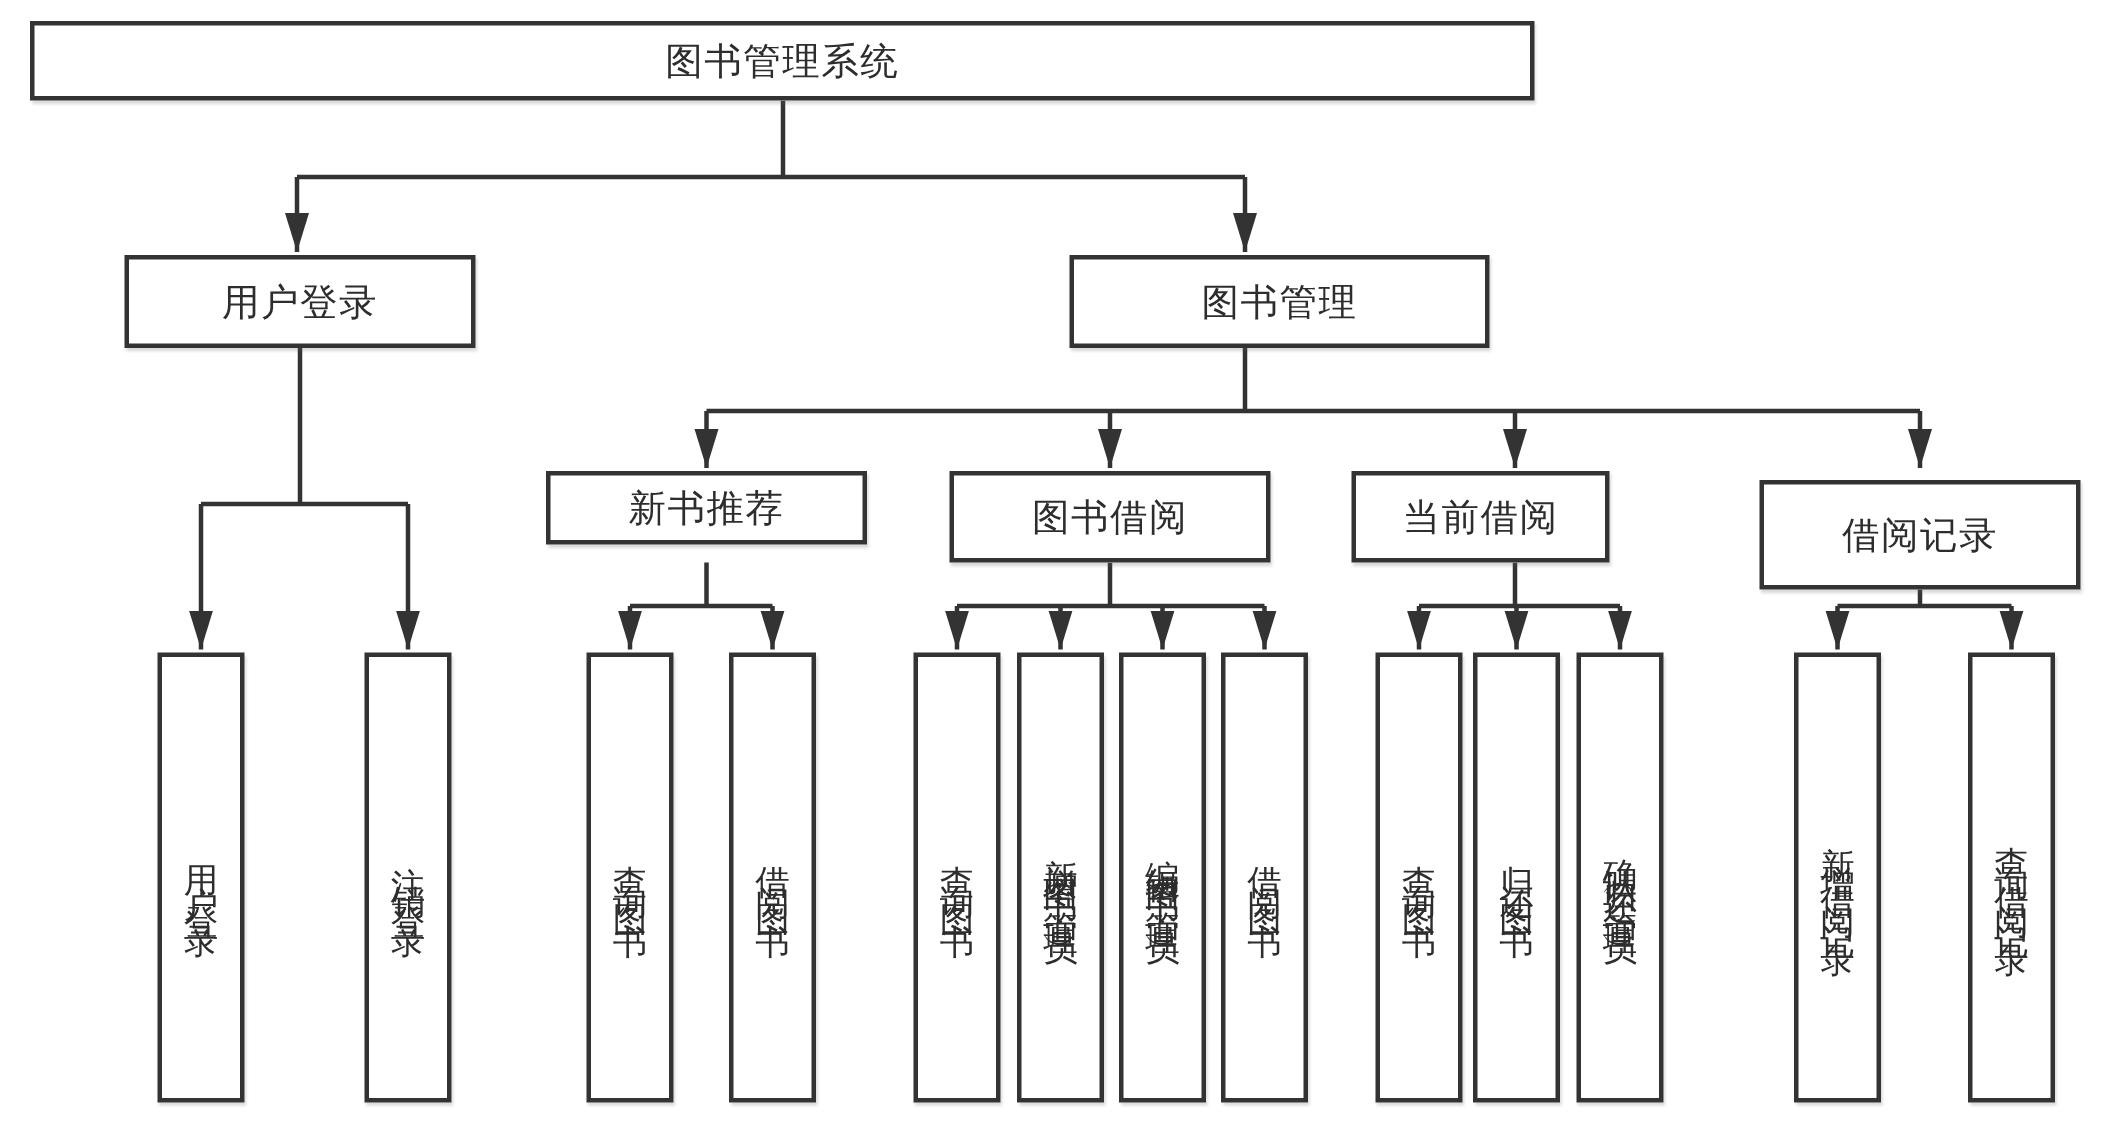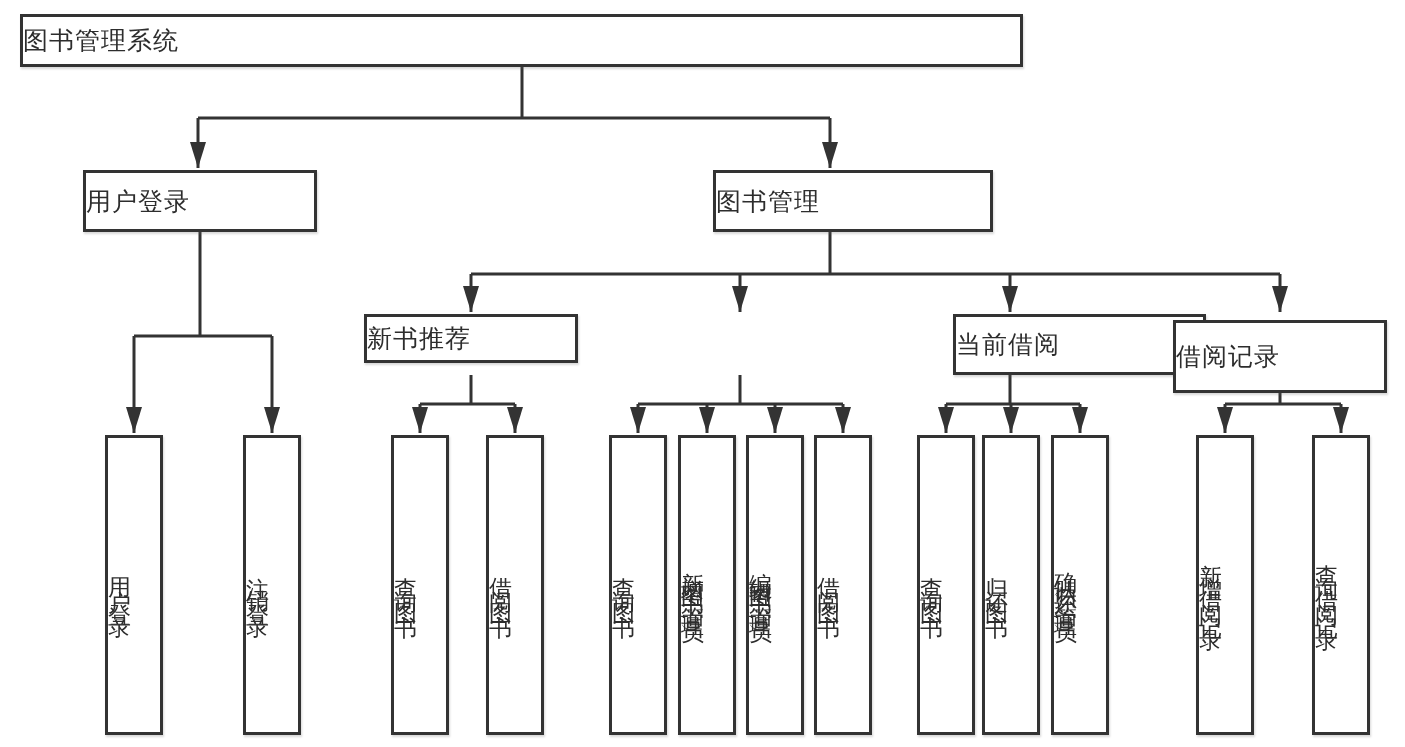--- a/index.html
+++ b/index.html
@@ -9,21 +9,21 @@
     background:#ffffff;
     overflow:hidden;
     font-family:"Liberation Sans","DejaVu Sans",sans-serif;
   }
   #wires{position:absolute;left:0;top:0;z-index:1;}
   .box{
     position:absolute;
     box-sizing:border-box;
     border:3px solid #333333;
     background:#ffffff;
-    display:flex;align-items:center;
+    display:flex;align-items:center;justify-content:center;
     color:#2d2d2d;
     z-index:2;
     box-shadow:1px 2px 2px rgba(100,100,100,0.25);
   }
   .hlabel{font-size:25px;letter-spacing:1px;white-space:nowrap;}
   .root-label{font-size:25px;letter-spacing:1px;white-space:nowrap;}
   .vlabel{
     writing-mode:vertical-rl;
     text-orientation:mixed;
     font-size:23px;
@@ -92,21 +92,24 @@
   <div class="box" style="left:83px;top:170px;width:234px;height:62px">
     <span class="hlabel">用户登录</span>
   </div>
   <div class="box" style="left:713px;top:170px;width:280px;height:62px">
     <span class="hlabel">图书管理</span>
   </div>
 
   <div class="box" style="left:364px;top:314px;width:214px;height:49px">
     <span class="hlabel">新书推荐</span>
   </div>
-  <div class="box" style="left:953px;top:314px;width:253px;height:61px">
+  <div class="box" style="left:633px;top:314px;width:214px;height:61px">
+    <span class="hlabel">图书借阅</span>
+  </div>
+  <div class="box" style="left:901px;top:314px;width:172px;height:61px">
     <span class="hlabel">当前借阅</span>
   </div>
   <div class="box" style="left:1173px;top:320px;width:214px;height:73px">
     <span class="hlabel">借阅记录</span>
   </div>
 
   <div class="box" style="left:105px;top:435px;width:58px;height:300px">
     <span class="vlabel">用户登录</span>
   </div>
   <div class="box" style="left:243px;top:435px;width:58px;height:300px">

